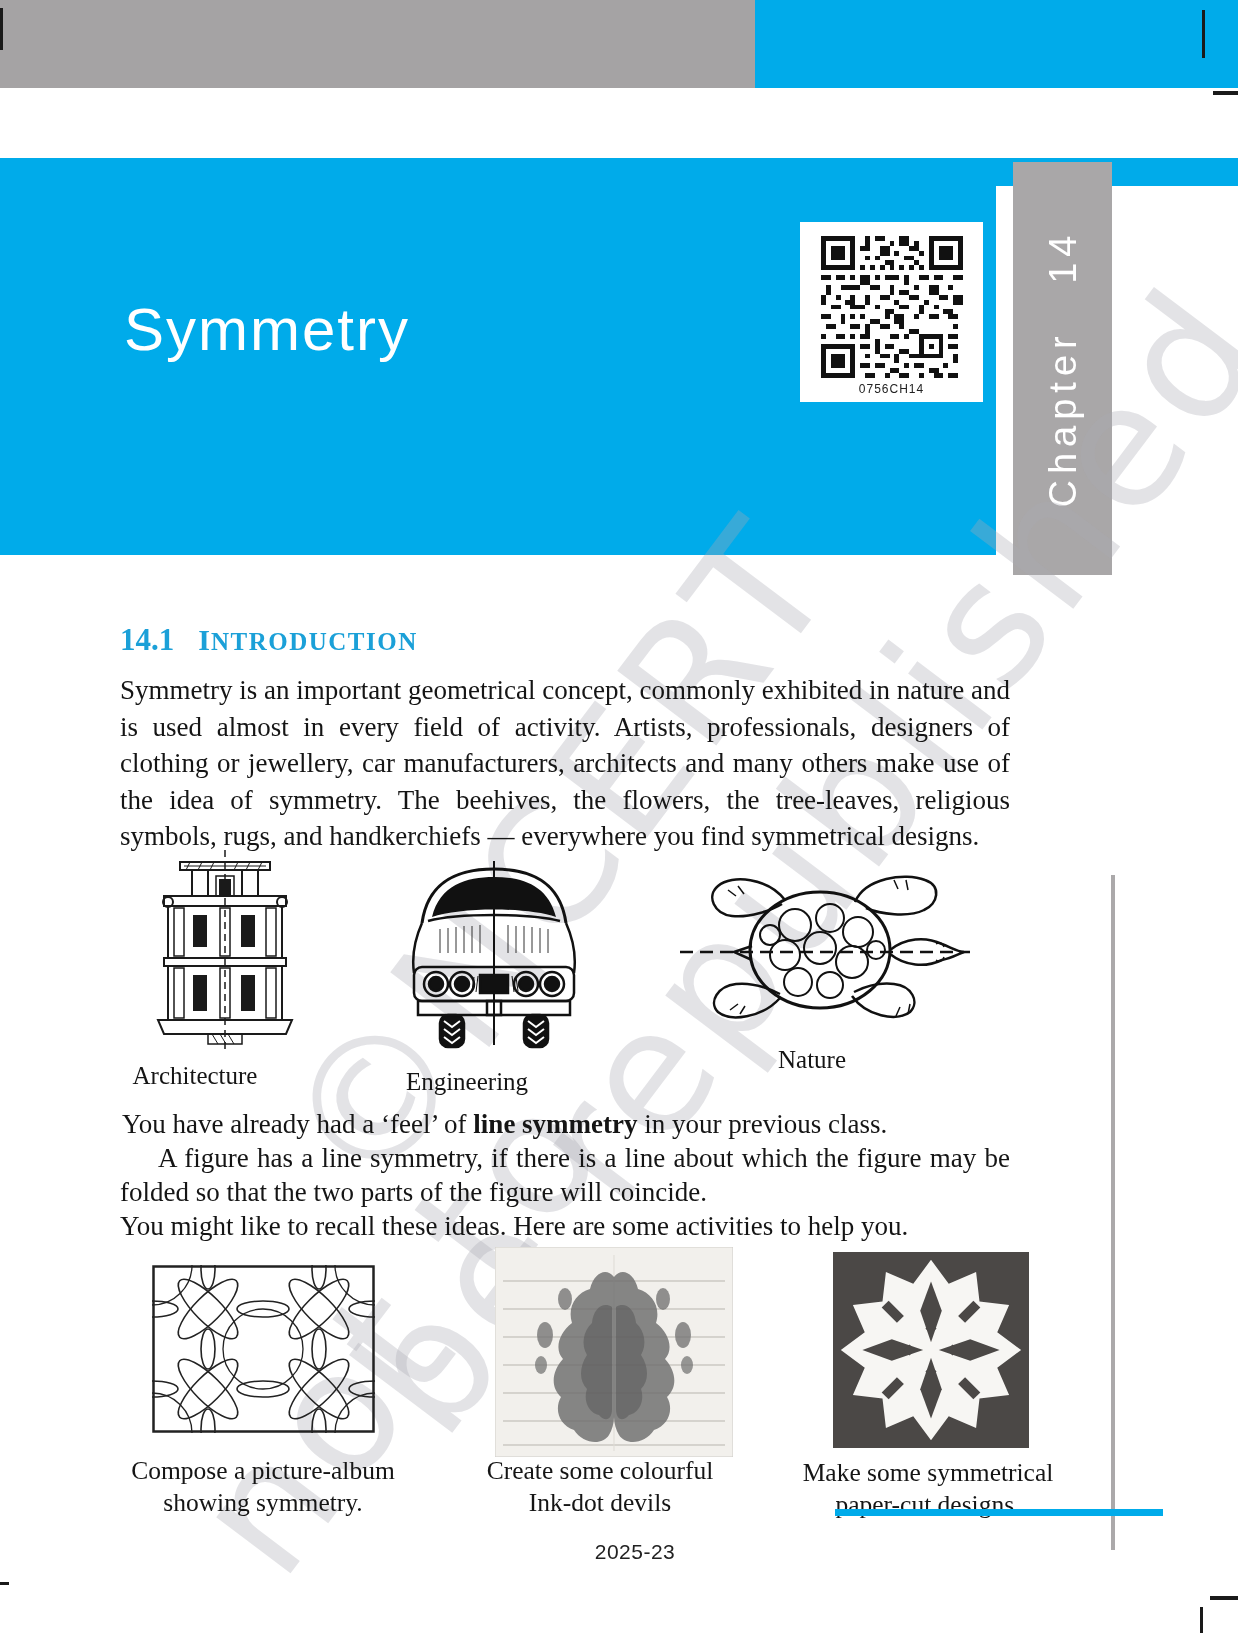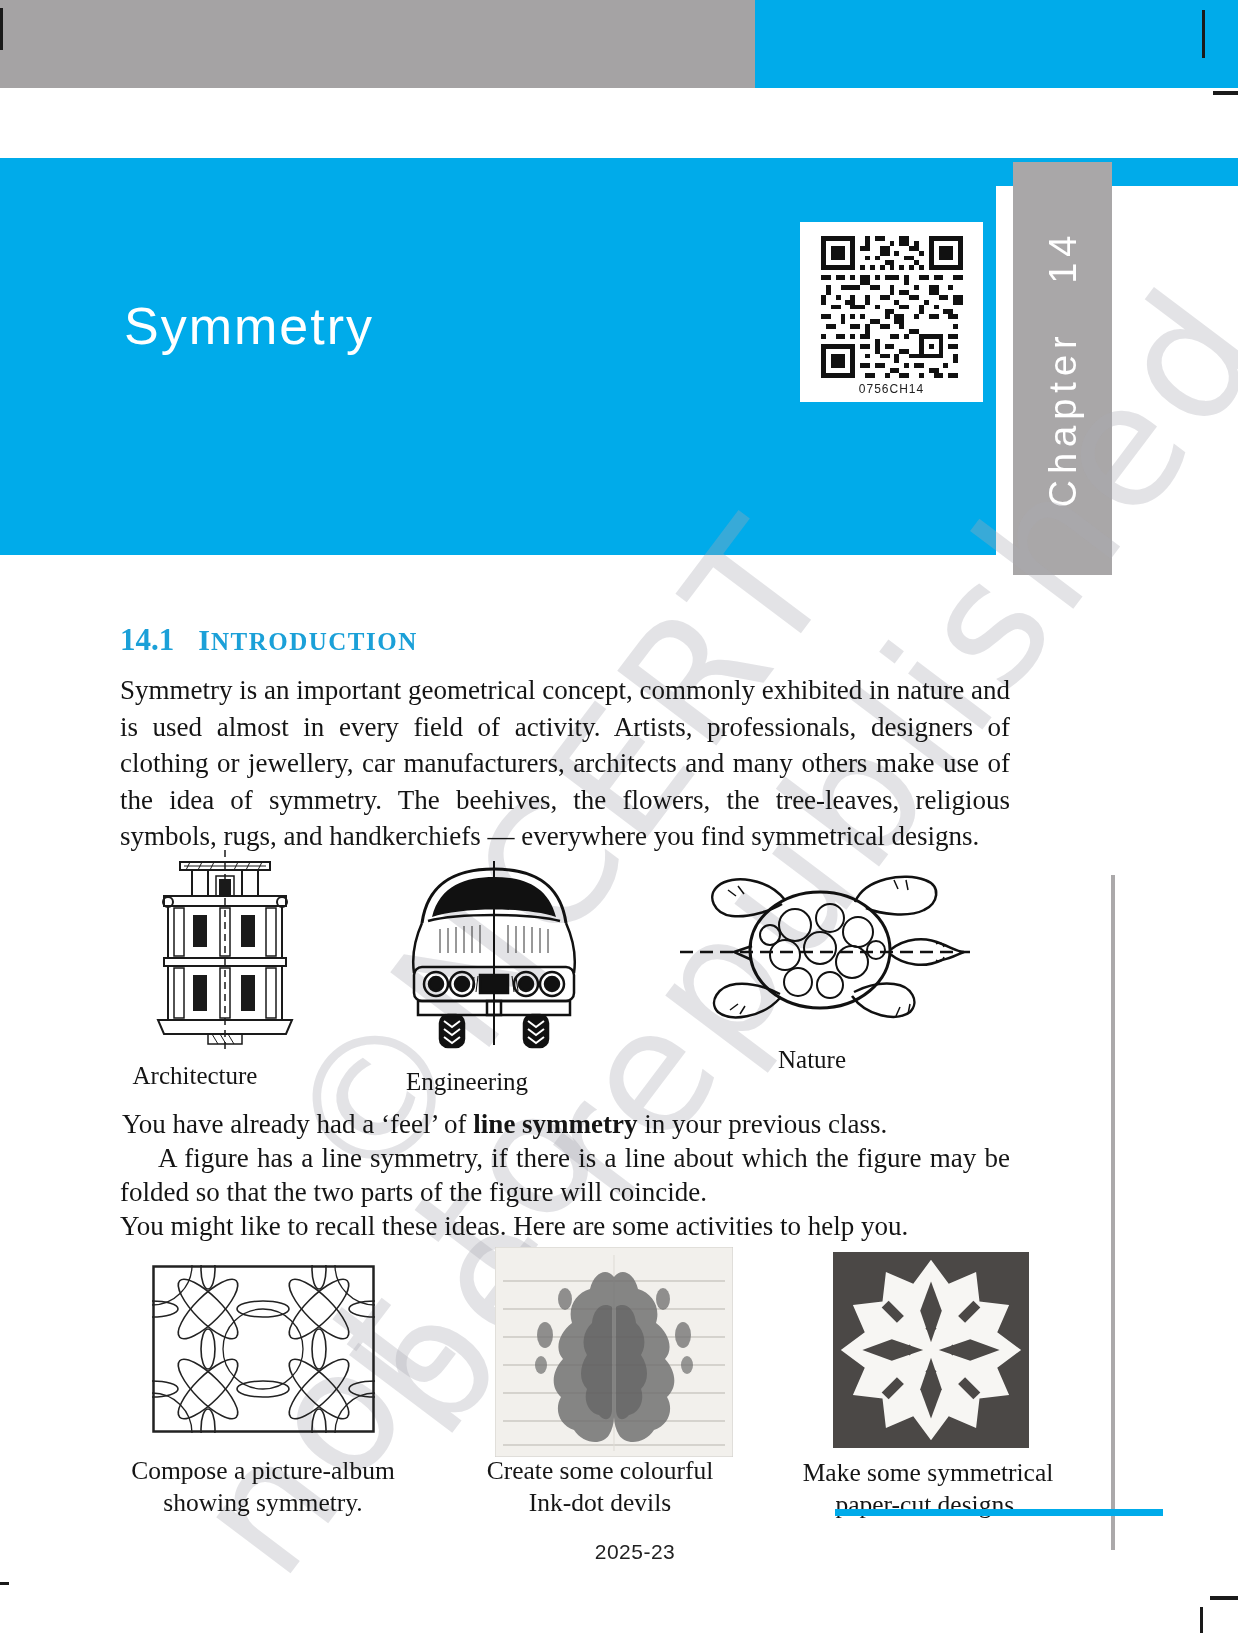--- a/index.html
+++ b/index.html
@@ -11,21 +11,21 @@
   .band-gray{left:0;top:0;width:755px;height:88px;background:#A5A3A4;}
   .band-blue{left:755px;top:0;width:483px;height:88px;background:#00ABEA;}
   .strip-blue{left:0;top:158px;width:1238px;height:28px;background:#00ABEA;}
   .hero-blue{left:0;top:158px;width:996px;height:397px;background:#00ABEA;}
   .chapter-bar{left:1013px;top:162px;width:99px;height:413px;background:#A9A7A8;}
   .chapter-label-wrap{left:1013px;top:162px;width:99px;height:413px;display:flex;align-items:center;justify-content:center;}
   .chapter-label{transform:rotate(-90deg);white-space:nowrap;color:#ffffff;
      font-family:"Liberation Sans",sans-serif;font-size:38px;letter-spacing:6px;word-spacing:30px;}
 
   .hero-title{left:124px;top:300px;font-family:"Liberation Sans",sans-serif;
-     font-size:52px;color:#ffffff;letter-spacing:2px;line-height:1;}
+     font-size:60px;color:#ffffff;letter-spacing:2px;line-height:1;}
 
   
   .qr-box{left:800px;top:222px;width:183px;height:180px;background:#ffffff;
      display:flex;flex-direction:column;align-items:center;justify-content:flex-start;}
   .qr-svg{margin-top:14px;width:142px;height:142px;}
   .qr-label{font-family:"Liberation Sans",sans-serif;font-size:12px;letter-spacing:1px;color:#222;margin-top:4px;}
 
   
   .wm{position:absolute;font-family:"DejaVu Sans",sans-serif;font-size:170px;
       color:rgba(170,170,180,0.33);letter-spacing:8px;white-space:nowrap;

